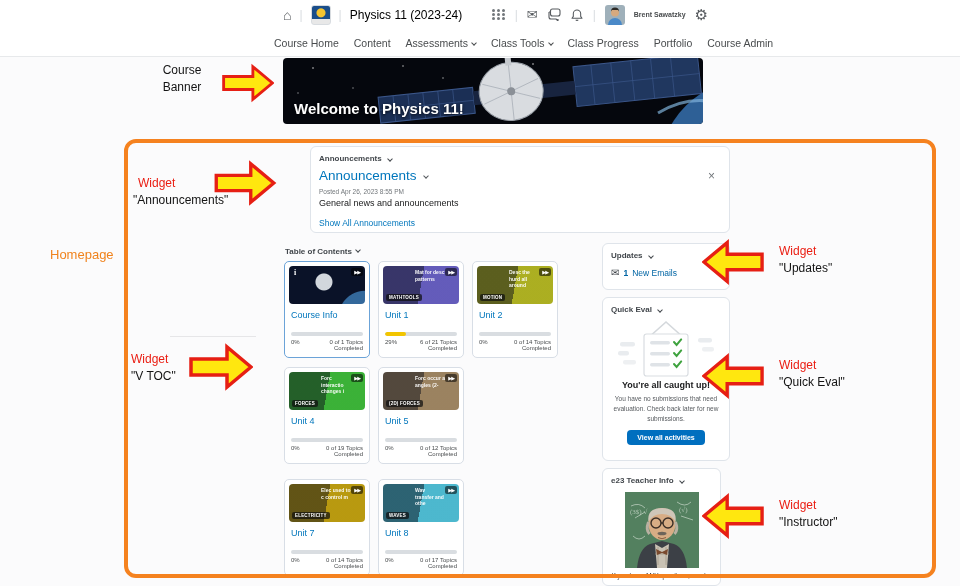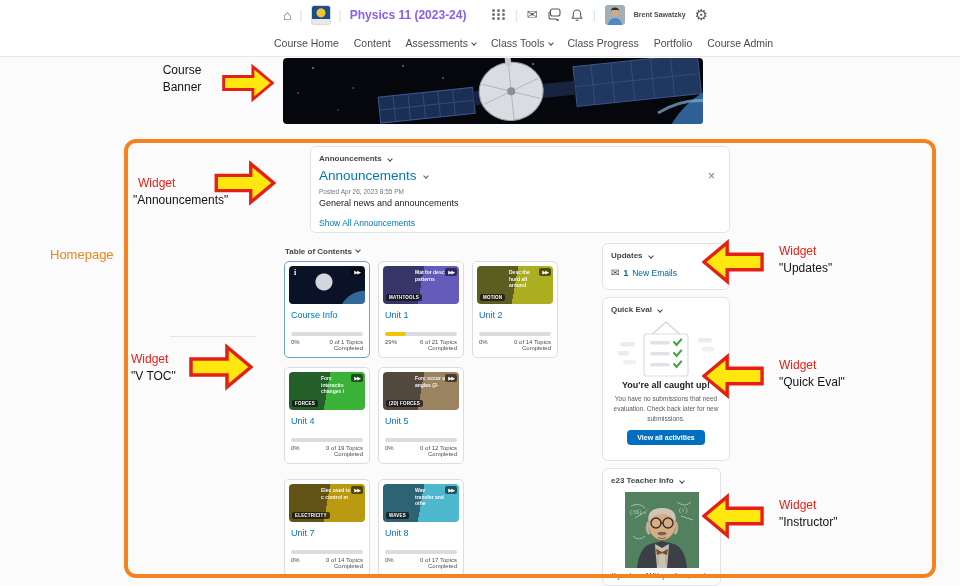--- a/index.html
+++ b/index.html
@@ -6,21 +6,21 @@
   body { background:#e9e9e9; font-family:"Liberation Sans", sans-serif; }
   #screen { position:relative; width:960px; height:586px; background:#fff; overflow:hidden; margin:0 auto; }
 
   
   .topbar { position:absolute; left:0; top:0; width:960px; height:29px; background:#fff; display:flex; align-items:center; }
   .tb-left { position:absolute; left:283px; display:flex; align-items:center; gap:8px; }
   .tb-right { position:absolute; right:252px; display:flex; align-items:center; gap:9px; }
   .tb-sep { color:#d9dde1; font-size:12px; }
   .home-glyph { font-size:14px; color:#565a5e; line-height:1; cursor:pointer; }
   .logo { width:20px; height:20px; border-radius:3px; background:radial-gradient(circle at 50% 38%, #f4c430 0 4px, transparent 5px), linear-gradient(#1a4e8a 0 70%, #e8e8e8 70%); border:1px solid #d8dce0; }
-  .course-title { font-size:12px; font-weight:bold; color:#8b5cf6; }
+  .course-title { font-size:12px; font-weight:normal; color:#000000; }
   .waffle { display:grid; grid-template-columns:repeat(3,4px); grid-gap:1px; cursor:pointer; }
   .waffle i { width:3px; height:3px; border-radius:50%; background:#72777b; }
   .tb-ico { font-size:13px; color:#565a5e; line-height:1; cursor:pointer; }
   .tb-svg { display:block; cursor:pointer; }
   .avatar { width:20px; height:20px; border-radius:3px; overflow:hidden; cursor:pointer; }
   .user-name { font-size:7px; font-weight:bold; color:#494c4e; cursor:pointer; }
 
   
   .coursenav { position:absolute; left:0; top:29px; width:960px; height:28px; background:#fff; border-bottom:1px solid #e7e9eb; display:flex; align-items:center; }
   .cn-items { position:absolute; left:274px; display:flex; gap:15px; align-items:center; }
@@ -184,20 +184,21 @@
         <rect x="292" y="12" width="125" height="40" fill="#20375f" stroke="#3a5588" stroke-width="1"></rect>
         <path d="M310 12 v40 M330 12 v40 M350 12 v40 M370 12 v40 M390 12 v40 M292 32 h125" stroke="#3a5588" stroke-width=".7"></path>
         <rect x="190" y="26" width="102" height="14" fill="#18243f"></rect>
         <ellipse cx="228" cy="30" rx="32" ry="29" fill="#d9dce0"></ellipse>
         <ellipse cx="228" cy="30" rx="32" ry="29" fill="none" stroke="#9aa0a8" stroke-width="1"></ellipse>
         <path d="M200 20 L256 40 M200 40 L256 20 M228 1 v58" stroke="#aab0b8" stroke-width=".8"></path>
         <circle cx="228" cy="30" r="4" fill="#8b9097"></circle>
         <rect x="225" y="-6" width="6" height="10" fill="#c4c8cd"></rect>
       </g>
     </svg>
+    <span class="banner-text">Welcome to Physics 11!</span>
   </div>
 
   <div class="left-divider"></div>
 
   <div class="widget ann-card">
     <div class="w-head">
       <span>Announcements</span>
         <i class="chev"></i>
     </div>
     <div class="ann-title-row">

